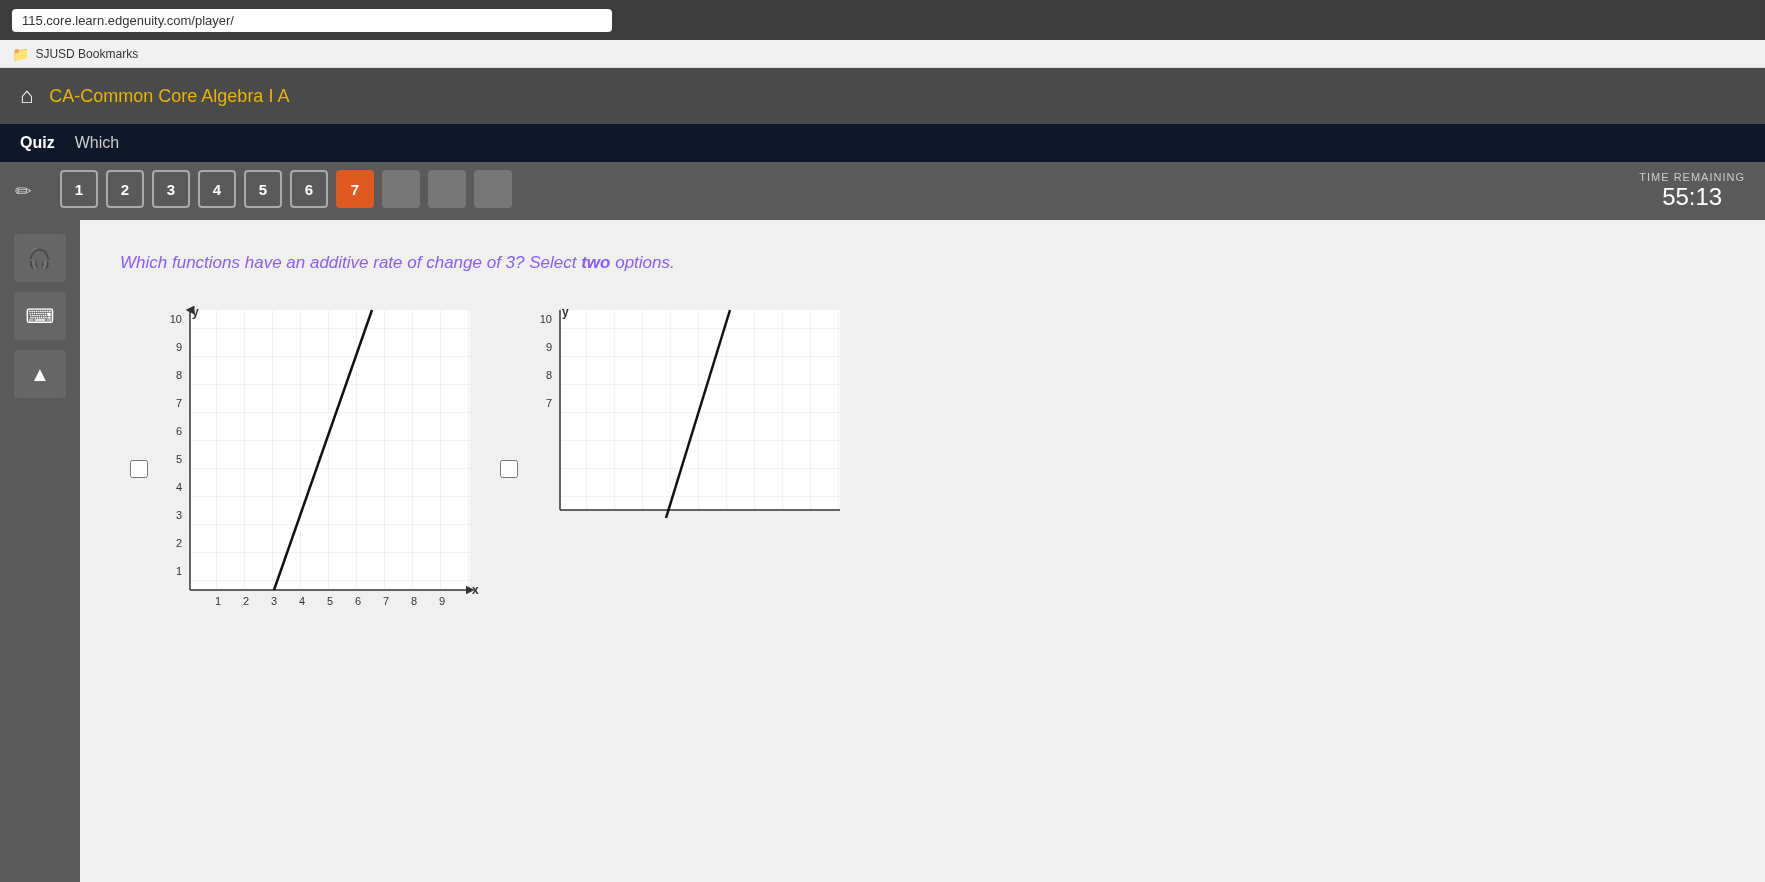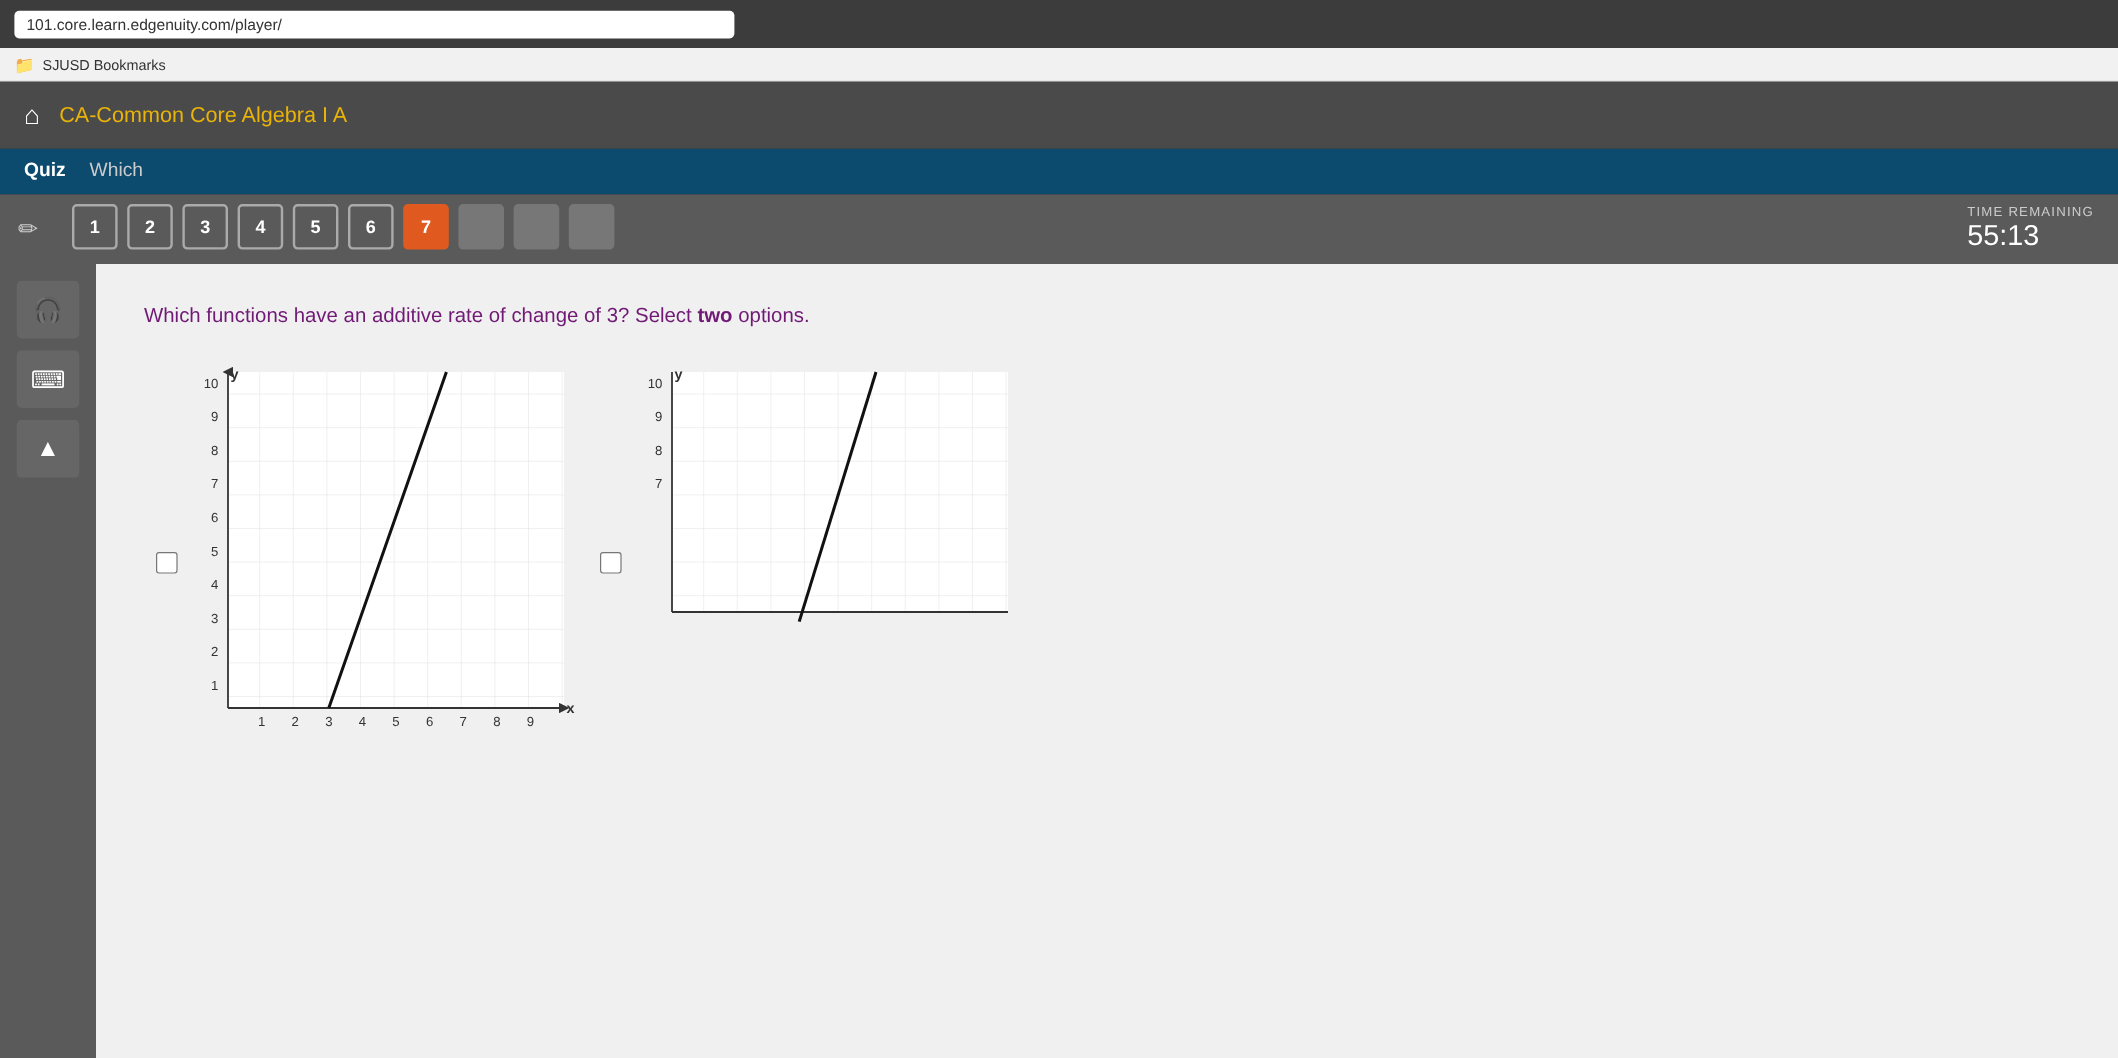--- a/index.html
+++ b/index.html
@@ -67,21 +67,21 @@
 
     
     .main-layout {
       display: flex;
       height: calc(882px - 40px - 28px - 56px);
       position: relative;
     }
 
     
     .quiz-toolbar {
-      background: #0c4a6e;
+      background: #0f172a;
       padding: 10px 20px;
       display: flex;
       align-items: flex-start;
       gap: 20px;
     }
     .quiz-label {
       color: #fff;
       font-size: 16px;
       font-weight: bold;
     }
@@ -128,21 +128,21 @@
     .q-btn.blank {
       background: #777;
       border-color: #777;
       width: 38px;
     }
     .time-remaining {
       position: absolute;
       right: 20px;
       top: 50%;
       transform: translateY(-50%);
-      text-align: left;
+      text-align: center;
     }
     .time-label {
       color: #ccc;
       font-size: 11px;
       text-transform: uppercase;
       letter-spacing: 1px;
     }
     .time-value {
       color: #fff;
       font-size: 24px;
@@ -174,23 +174,24 @@
 
     
     .question-content {
       flex: 1;
       background: #f0f0f0;
       padding: 30px 40px;
       overflow-y: auto;
     }
     .question-text {
       font-size: 17px;
-      color: #701a75;
+      color: #8b5cf6;
       margin-bottom: 24px;
       line-height: 1.5;
+      font-style: italic;
     }
     .question-text strong {
       font-weight: bold;
     }
 
     
     .graph-container {
       display: flex;
       flex-direction: row;
       gap: 20px;
@@ -220,21 +221,21 @@
     
     .middle-layout {
       display: flex;
       flex: 1;
     }
   </style>
 </head>
 <body>
 
 <div class="browser-bar">
-  <div class="browser-url">101.core.learn.edgenuity.com/player/</div>
+  <div class="browser-url">115.core.learn.edgenuity.com/player/</div>
 </div>
 
 <div class="bookmarks-bar">
   <span class="bookmarks-icon">📁</span>
   <span>SJUSD Bookmarks</span>
 </div>
 
 <div class="app-header">
   <span class="home-icon">⌂</span>
   <span class="course-title">CA-Common Core Algebra I A</span>

